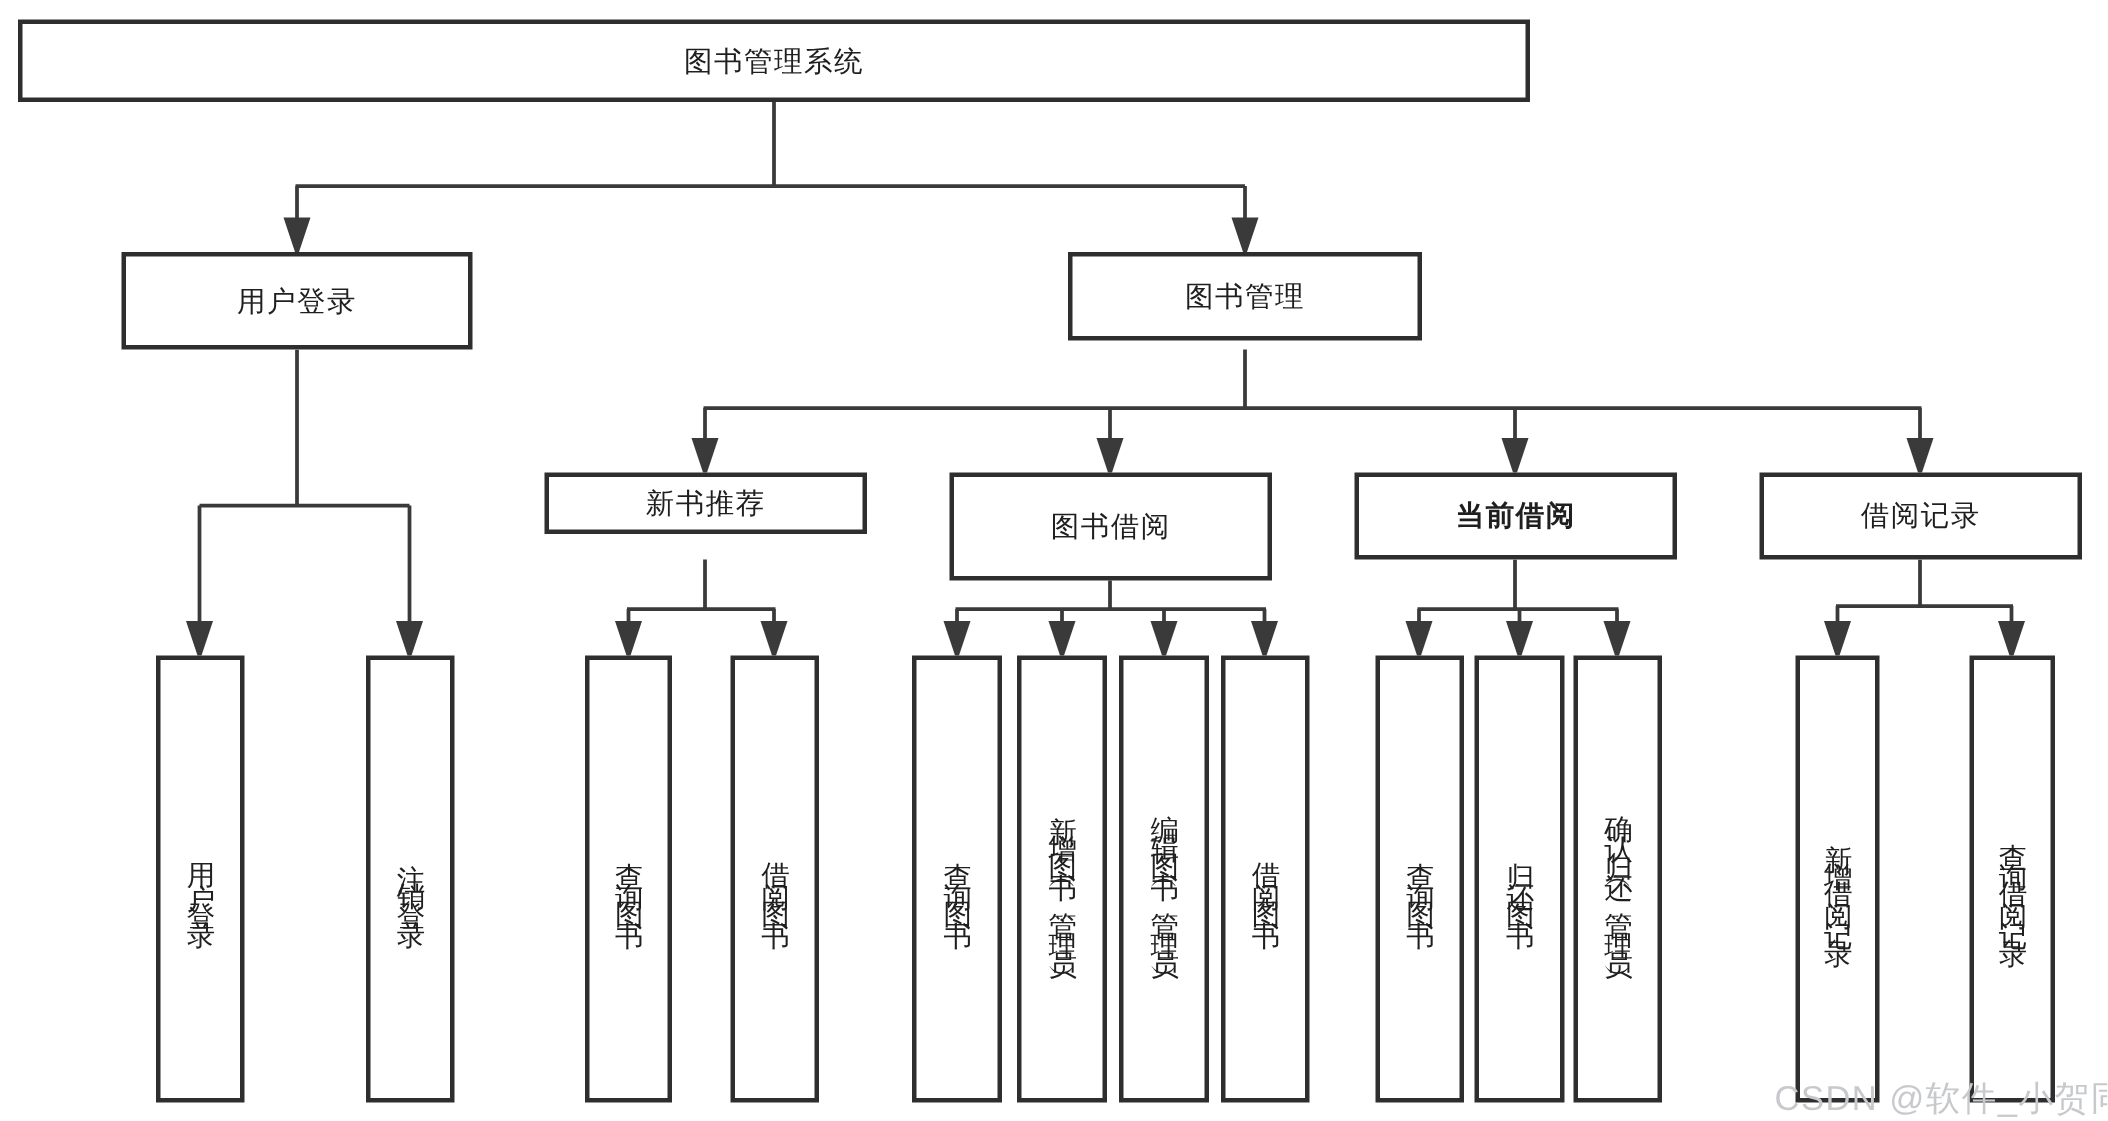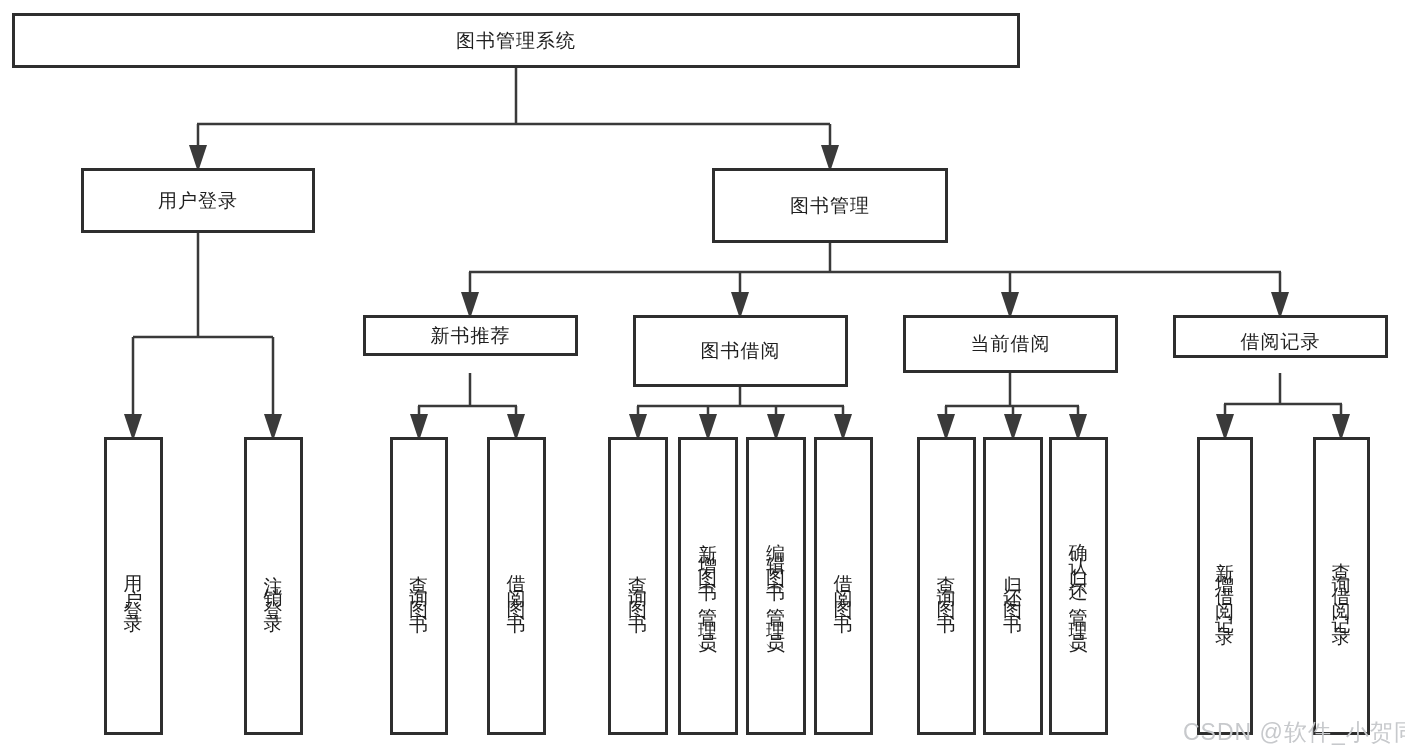--- a/index.html
+++ b/index.html
@@ -34,25 +34,25 @@
   .box.v span {
     writing-mode: vertical-rl;
     text-orientation: mixed;
     letter-spacing: 13px;
     line-height: 1;
     white-space: nowrap;
   }
   
   .n-root   { left: 12px;   top: 13px;  width: 1008px; height: 55px; justify-content: center; }
   .n-login  { left: 81px;   top: 168px; width: 234px;  height: 65px; }
-  .n-mgmt   { left: 712px;  top: 168px; width: 236px;  height: 75px; }
+  .n-mgmt   { left: 712px;  top: 168px; width: 236px;  height: 59px; }
   .n-rec    { left: 363px;  top: 315px; width: 215px;  height: 41px; }
   .n-borrow { left: 633px;  top: 315px; width: 215px;  height: 72px; }
-  .n-cur    { left: 903px;  top: 315px; width: 215px;  height: 58px; }
-  .n-recbk  { left: 1173px; top: 315px; width: 215px;  height: 43px; align-items: flex-end; }
+  .n-cur    { left: 903px;  top: 315px; width: 215px;  height: 58px; font-weight: bold; }
+  .n-recbk  { left: 1173px; top: 315px; width: 215px;  height: 58px; }
   .leaf { top: 437px; height: 298px; }
   .l-a1 { left: 104px;  width: 59px; }
   .l-a2 { left: 244px;  width: 59px; }
   .l-b1 { left: 390px;  width: 58px; }
   .l-b2 { left: 487px;  width: 59px; }
   .l-c1 { left: 608px;  width: 60px; }
   .l-c2 { left: 678px;  width: 60px; }
   .l-c3 { left: 746px;  width: 60px; }
   .l-c4 { left: 814px;  width: 59px; }
   .l-d1 { left: 917px;  width: 59px; }

